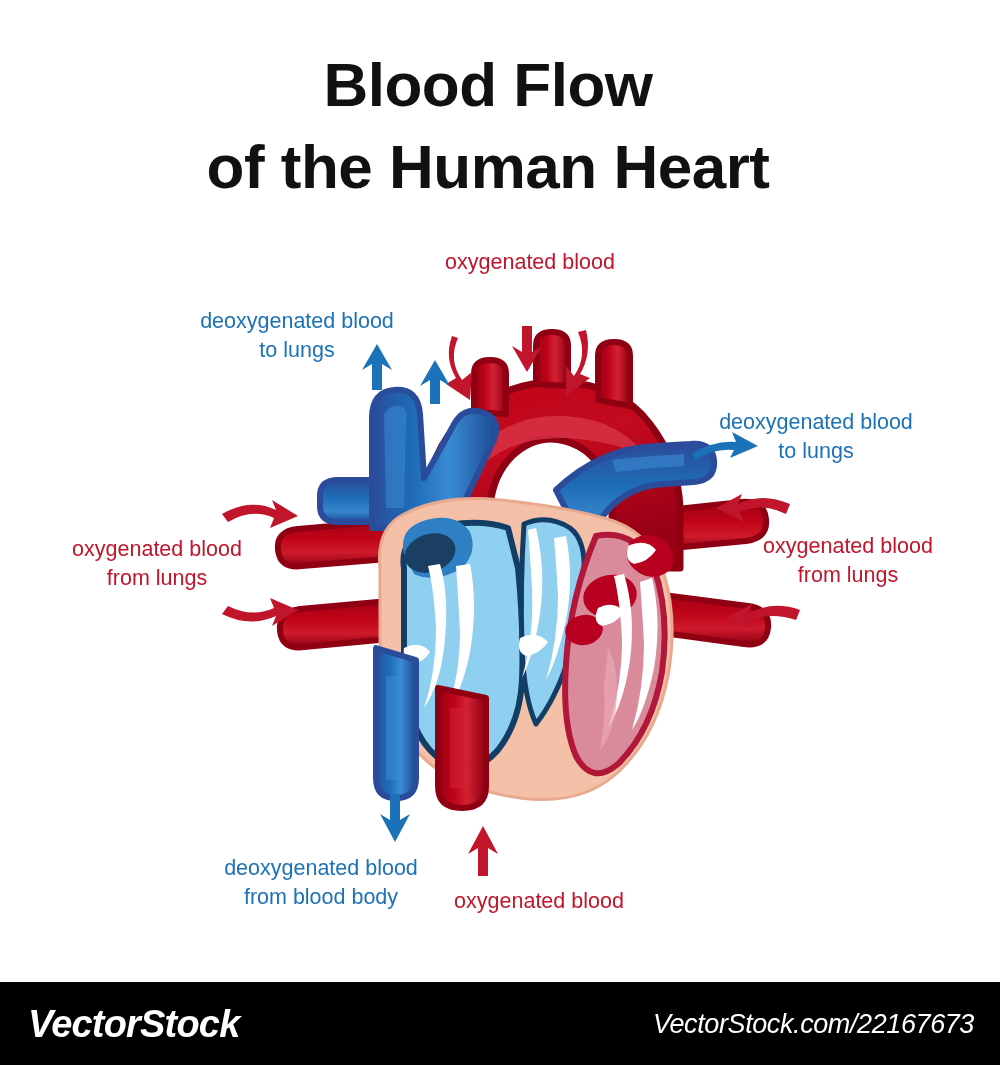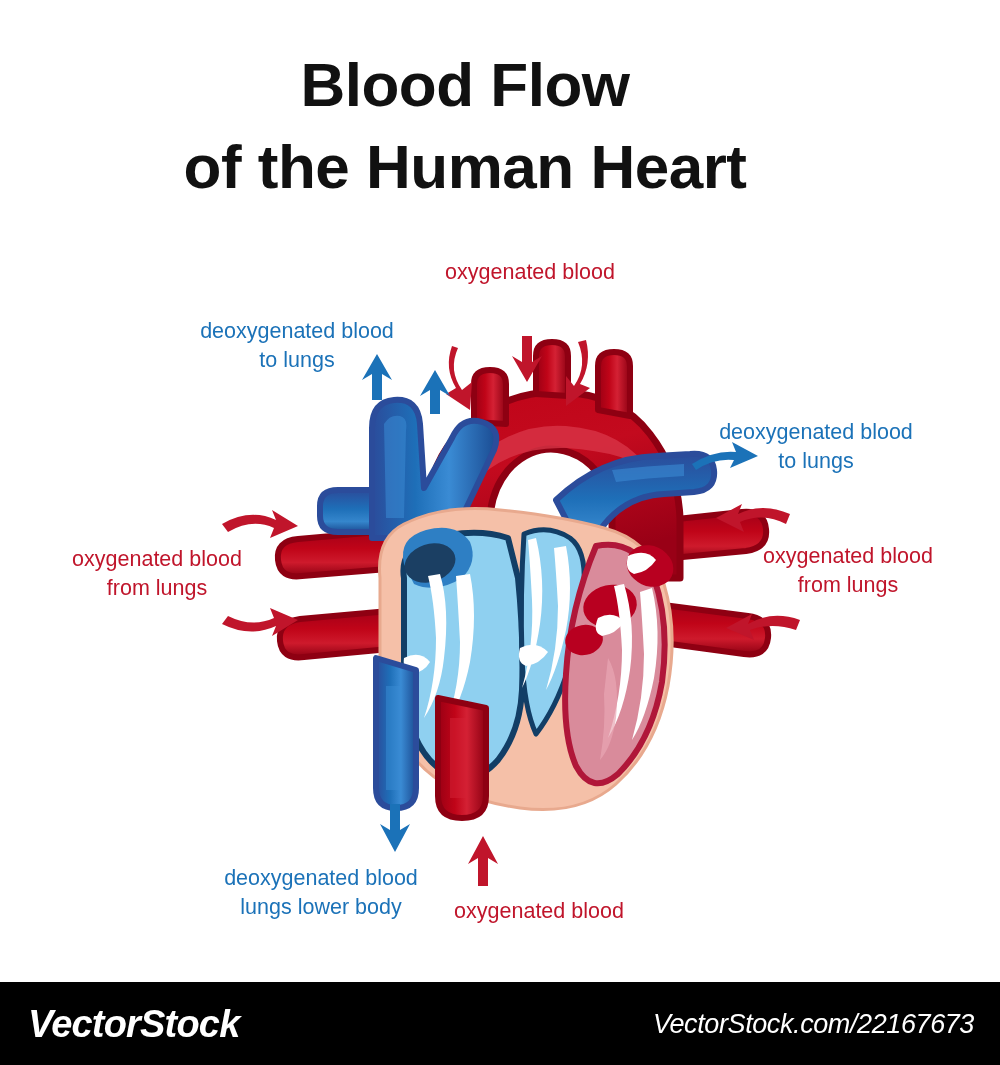--- a/index.html
+++ b/index.html
@@ -20,27 +20,28 @@
     position: absolute;
     top: 44px;
     left: 0;
     width: 930px;
     text-align: center;
     color: #111111;
     font-weight: bold;
     font-size: 62px;
     line-height: 1.33;
     letter-spacing: -0.5px;
+    padding-left: 23px;
   }
   #title-block .title-line { display: block; }
 
   
   #diagram-stage {
     position: absolute;
-    top: 18px;
+    top: 8px;
     left: 0;
     width: 820px;
     height: 975px;
   }
   #heart-svg {
     position: absolute;
     top: 0;
     left: 0;
   }
 
@@ -338,21 +339,21 @@
     <span class="lbl-line">from lungs</span>
   </div>
 
   <div class="callout red align-center" id="label-oxy-from-lungs-right">
     <span class="lbl-line">oxygenated blood</span>
     <span class="lbl-line">from lungs</span>
   </div>
 
   <div class="callout blue align-center" id="label-deoxy-lower">
     <span class="lbl-line">deoxygenated blood</span>
-    <span class="lbl-line">lungs lower body</span>
+    <span class="lbl-line">from blood body</span>
   </div>
 
   <div class="callout red align-center" id="label-oxy-lower">
     <span class="lbl-line">oxygenated blood</span>
   </div>
 
 </div>
 
 <div id="watermark-bar">
   <div id="watermark-logo">VectorStock</div>

